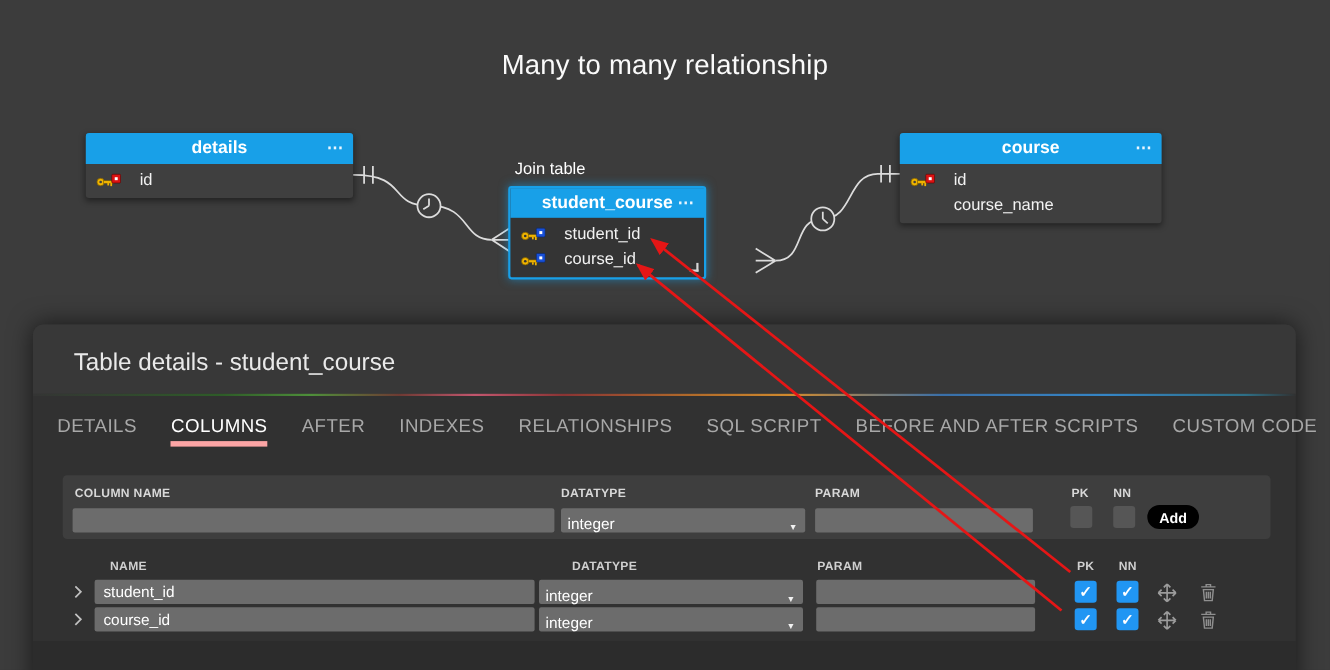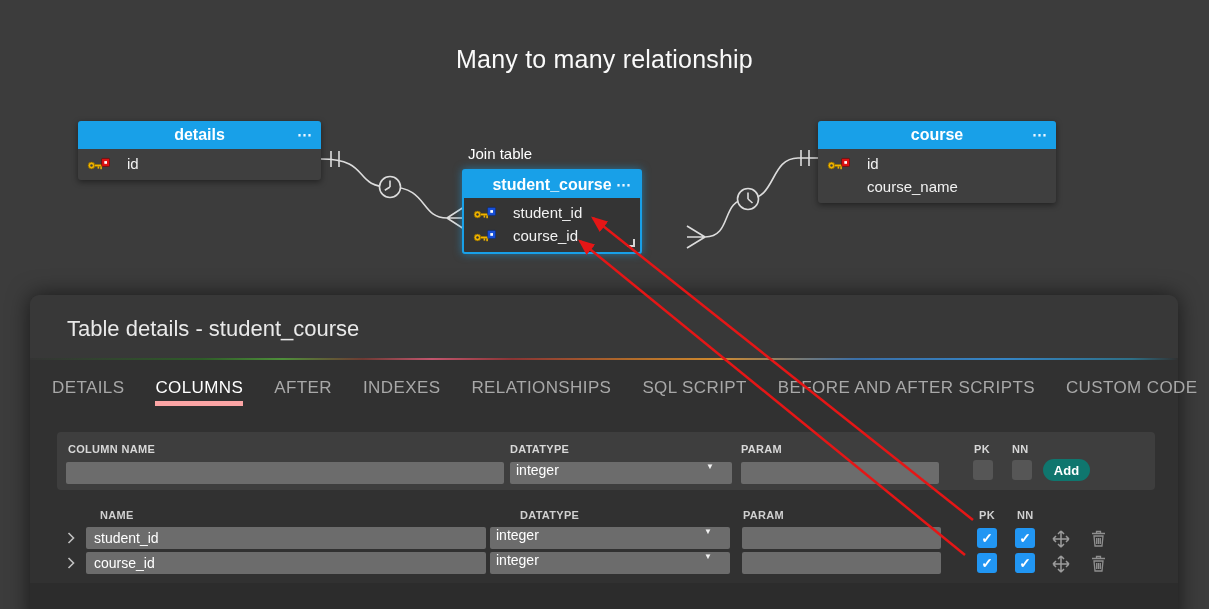--- a/index.html
+++ b/index.html
@@ -49,30 +49,30 @@
   .tab { color:#a8a8a8; font-size:17px; letter-spacing:.4px; line-height:14px;
          padding-bottom:6px; cursor:pointer; white-space:nowrap; }
   .tab.active { color:#ffffff; border-bottom:5px solid #fca5a5; }
 
   .form-strip { position:absolute; left:27px; top:137px; width:1098px; height:58px;
                 background:#3e3e3e; border-radius:4px; }
   .fld-label { position:absolute; font-size:11px; font-weight:bold; color:#d8d8d8; letter-spacing:.3px; }
   input.txt { position:absolute; height:22px; background:#6c6c6c; border:none; border-radius:2px;
               color:#fff; font-size:14px; padding:0 8px; font-family:"Liberation Sans",sans-serif; outline:none; }
   .select { position:absolute; height:22px; background:#6c6c6c; border-radius:2px; color:#fff;
-            font-size:14px; display:flex; align-items:flex-start; justify-content:space-between;
-            padding:0 18px 0 6px; cursor:pointer; }
+            font-size:14px; display:flex; align-items:flex-end; justify-content:space-between;
+            padding:0 7px 0 6px; cursor:pointer; }
   .select .dd-arrow { font-size:8px; color:#f2f2f2; }
   .checkbox { position:absolute; width:20px; height:20px; background:#565656; border-radius:3px;
               display:flex; align-items:center; justify-content:center; cursor:pointer; }
   .checkbox .mark { display:none; color:#fff; font-size:14px; font-weight:bold; line-height:1; }
   .checkbox[data-checked="true"] { background:#2196f3; }
   .checkbox[data-checked="true"] .mark { display:block; }
   .add-btn { position:absolute; left:986px; top:27px; width:47px; height:22px; border:none;
-             border-radius:11px; background:#0f766e; color:#fff; font-weight:bold; font-size:13px;
+             border-radius:11px; background:#000000; color:#fff; font-weight:bold; font-size:13px;
              cursor:pointer; font-family:"Liberation Sans",sans-serif;text-align:center; }
 
   .col-hdr { position:absolute; font-size:11px; font-weight:bold; color:#d0d0d0; letter-spacing:.3px; top:214px;text-align:right; }
   .row-icon { position:absolute; cursor:pointer; }
 
   .panel-bottom-strip { position:absolute; left:0; top:288px; width:100%; height:42px; background:#2c2c2c; }
 </style>
 </head>
 <body>
 

